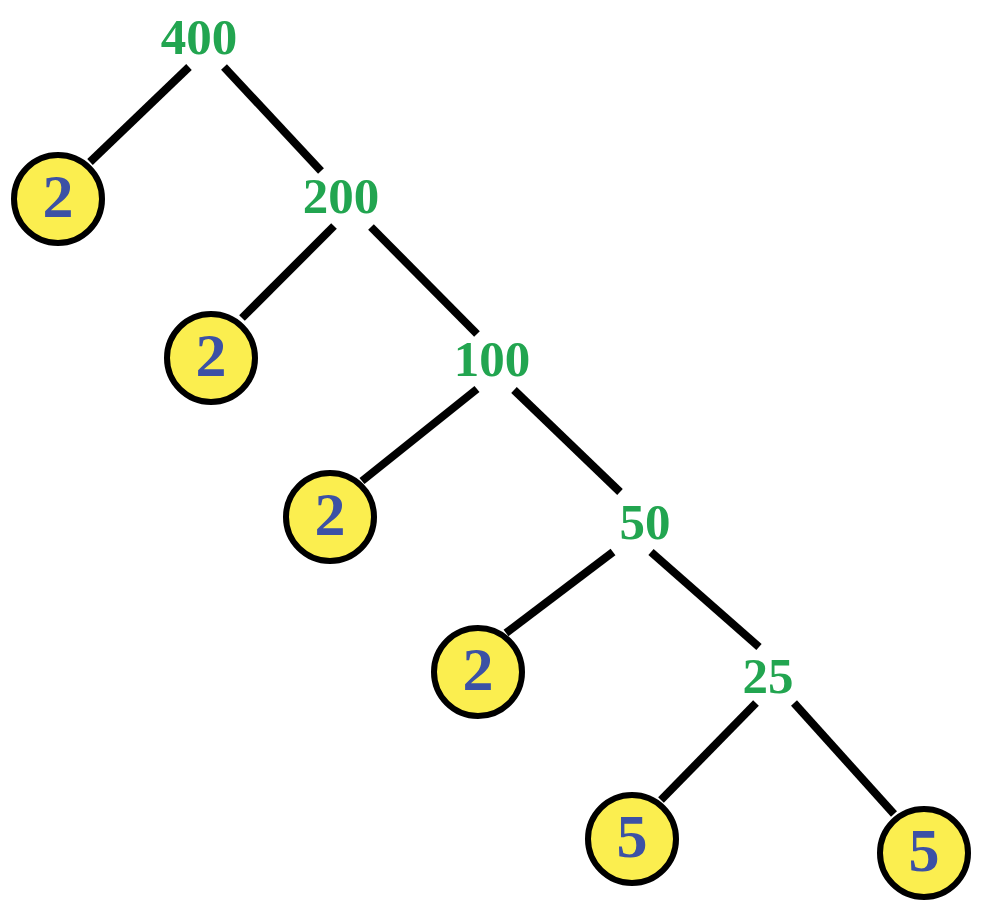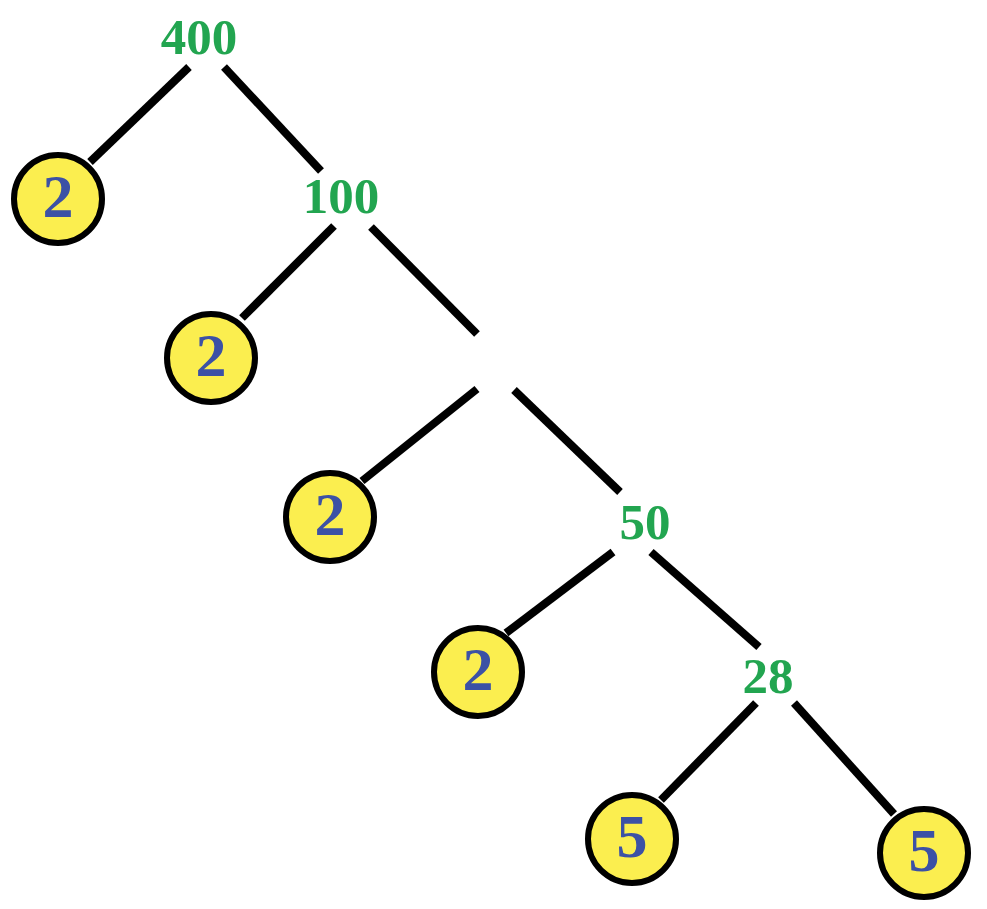--- a/index.html
+++ b/index.html
@@ -69,26 +69,27 @@
     <line x1="477" y1="389" x2="362" y2="481"></line>
     <line x1="514" y1="390" x2="620" y2="492"></line>
     <line x1="613" y1="552" x2="506" y2="633"></line>
     <line x1="651" y1="552" x2="759" y2="647"></line>
     <line x1="756" y1="703" x2="661" y2="800"></line>
     <line x1="794" y1="703" x2="894" y2="814"></line>
   </svg>
 
   <div class="composite" style="left:199px; top:37px;">400</div>
 
-  <div class="composite" style="left:341px; top:196px;">100</div>
+  <div class="composite" style="left:341px; top:196px;">200</div>
 
+  <div class="composite" style="left:492px; top:359px;">100</div>
 
   <div class="composite" style="left:625px; top:522px;margin-left:20px;">50</div>
 
-  <div class="composite" style="left:768px; top:676px;">28</div>
+  <div class="composite" style="left:768px; top:676px;">25</div>
 
   <div class="leaf" style="left:58px; top:199px;">
     <span>2</span>
   </div>
 
   <div class="leaf" style="left:211px; top:358px;">
     <span>2</span>
   </div>
 
   <div class="leaf" style="left:330px; top:517px;">

